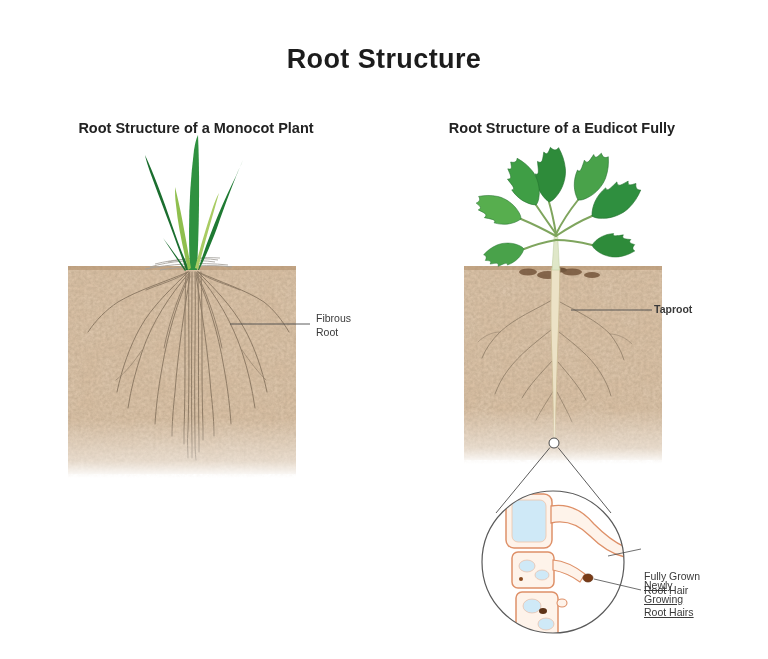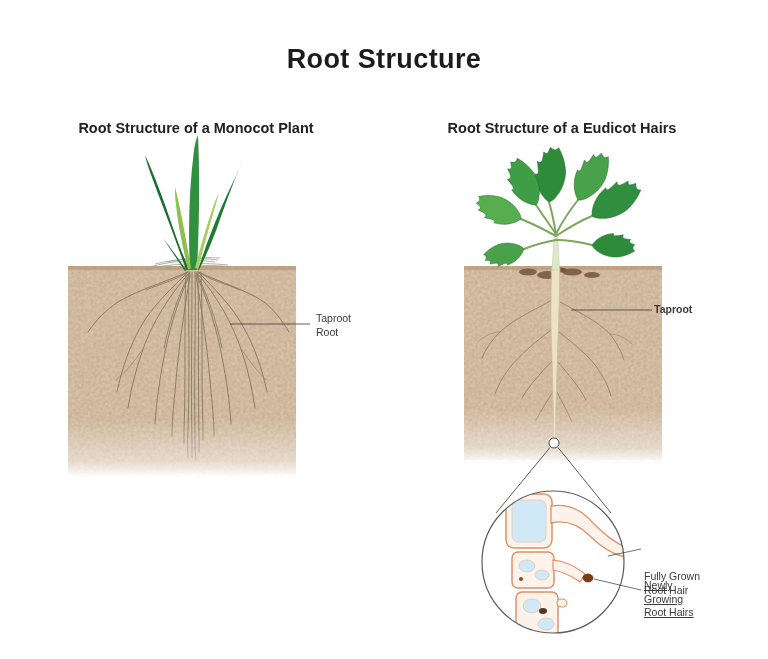--- a/index.html
+++ b/index.html
@@ -198,20 +198,20 @@
 
     <circle cx="553" cy="562" r="71" fill="none" stroke="#5a5a5a" stroke-width="1.2"></circle>
 
     <line x1="641" y1="549" x2="608" y2="556" stroke="#4a4a4a" stroke-width="0.8"></line>
     <line x1="641" y1="590" x2="594" y2="579" stroke="#4a4a4a" stroke-width="0.8"></line>
   </svg>
 
   <div class="title">Root Structure</div>
 
   <div class="subhead left">Root Structure of a Monocot Plant</div>
-  <div class="subhead right">Root Structure of a Eudicot Hairs</div>
-
-  <div class="lbl fibrous">Taproot Root</div>
+  <div class="subhead right">Root Structure of a Eudicot Fully</div>
+
+  <div class="lbl fibrous">Fibrous Root</div>
   <div class="lbl taproot">Taproot</div>
   <div class="lbl fully">Fully Grown Root Hair</div>
   <div class="lbl newly">Newly Growing Root Hairs</div>
 
 </div>
 
 </body></html>

